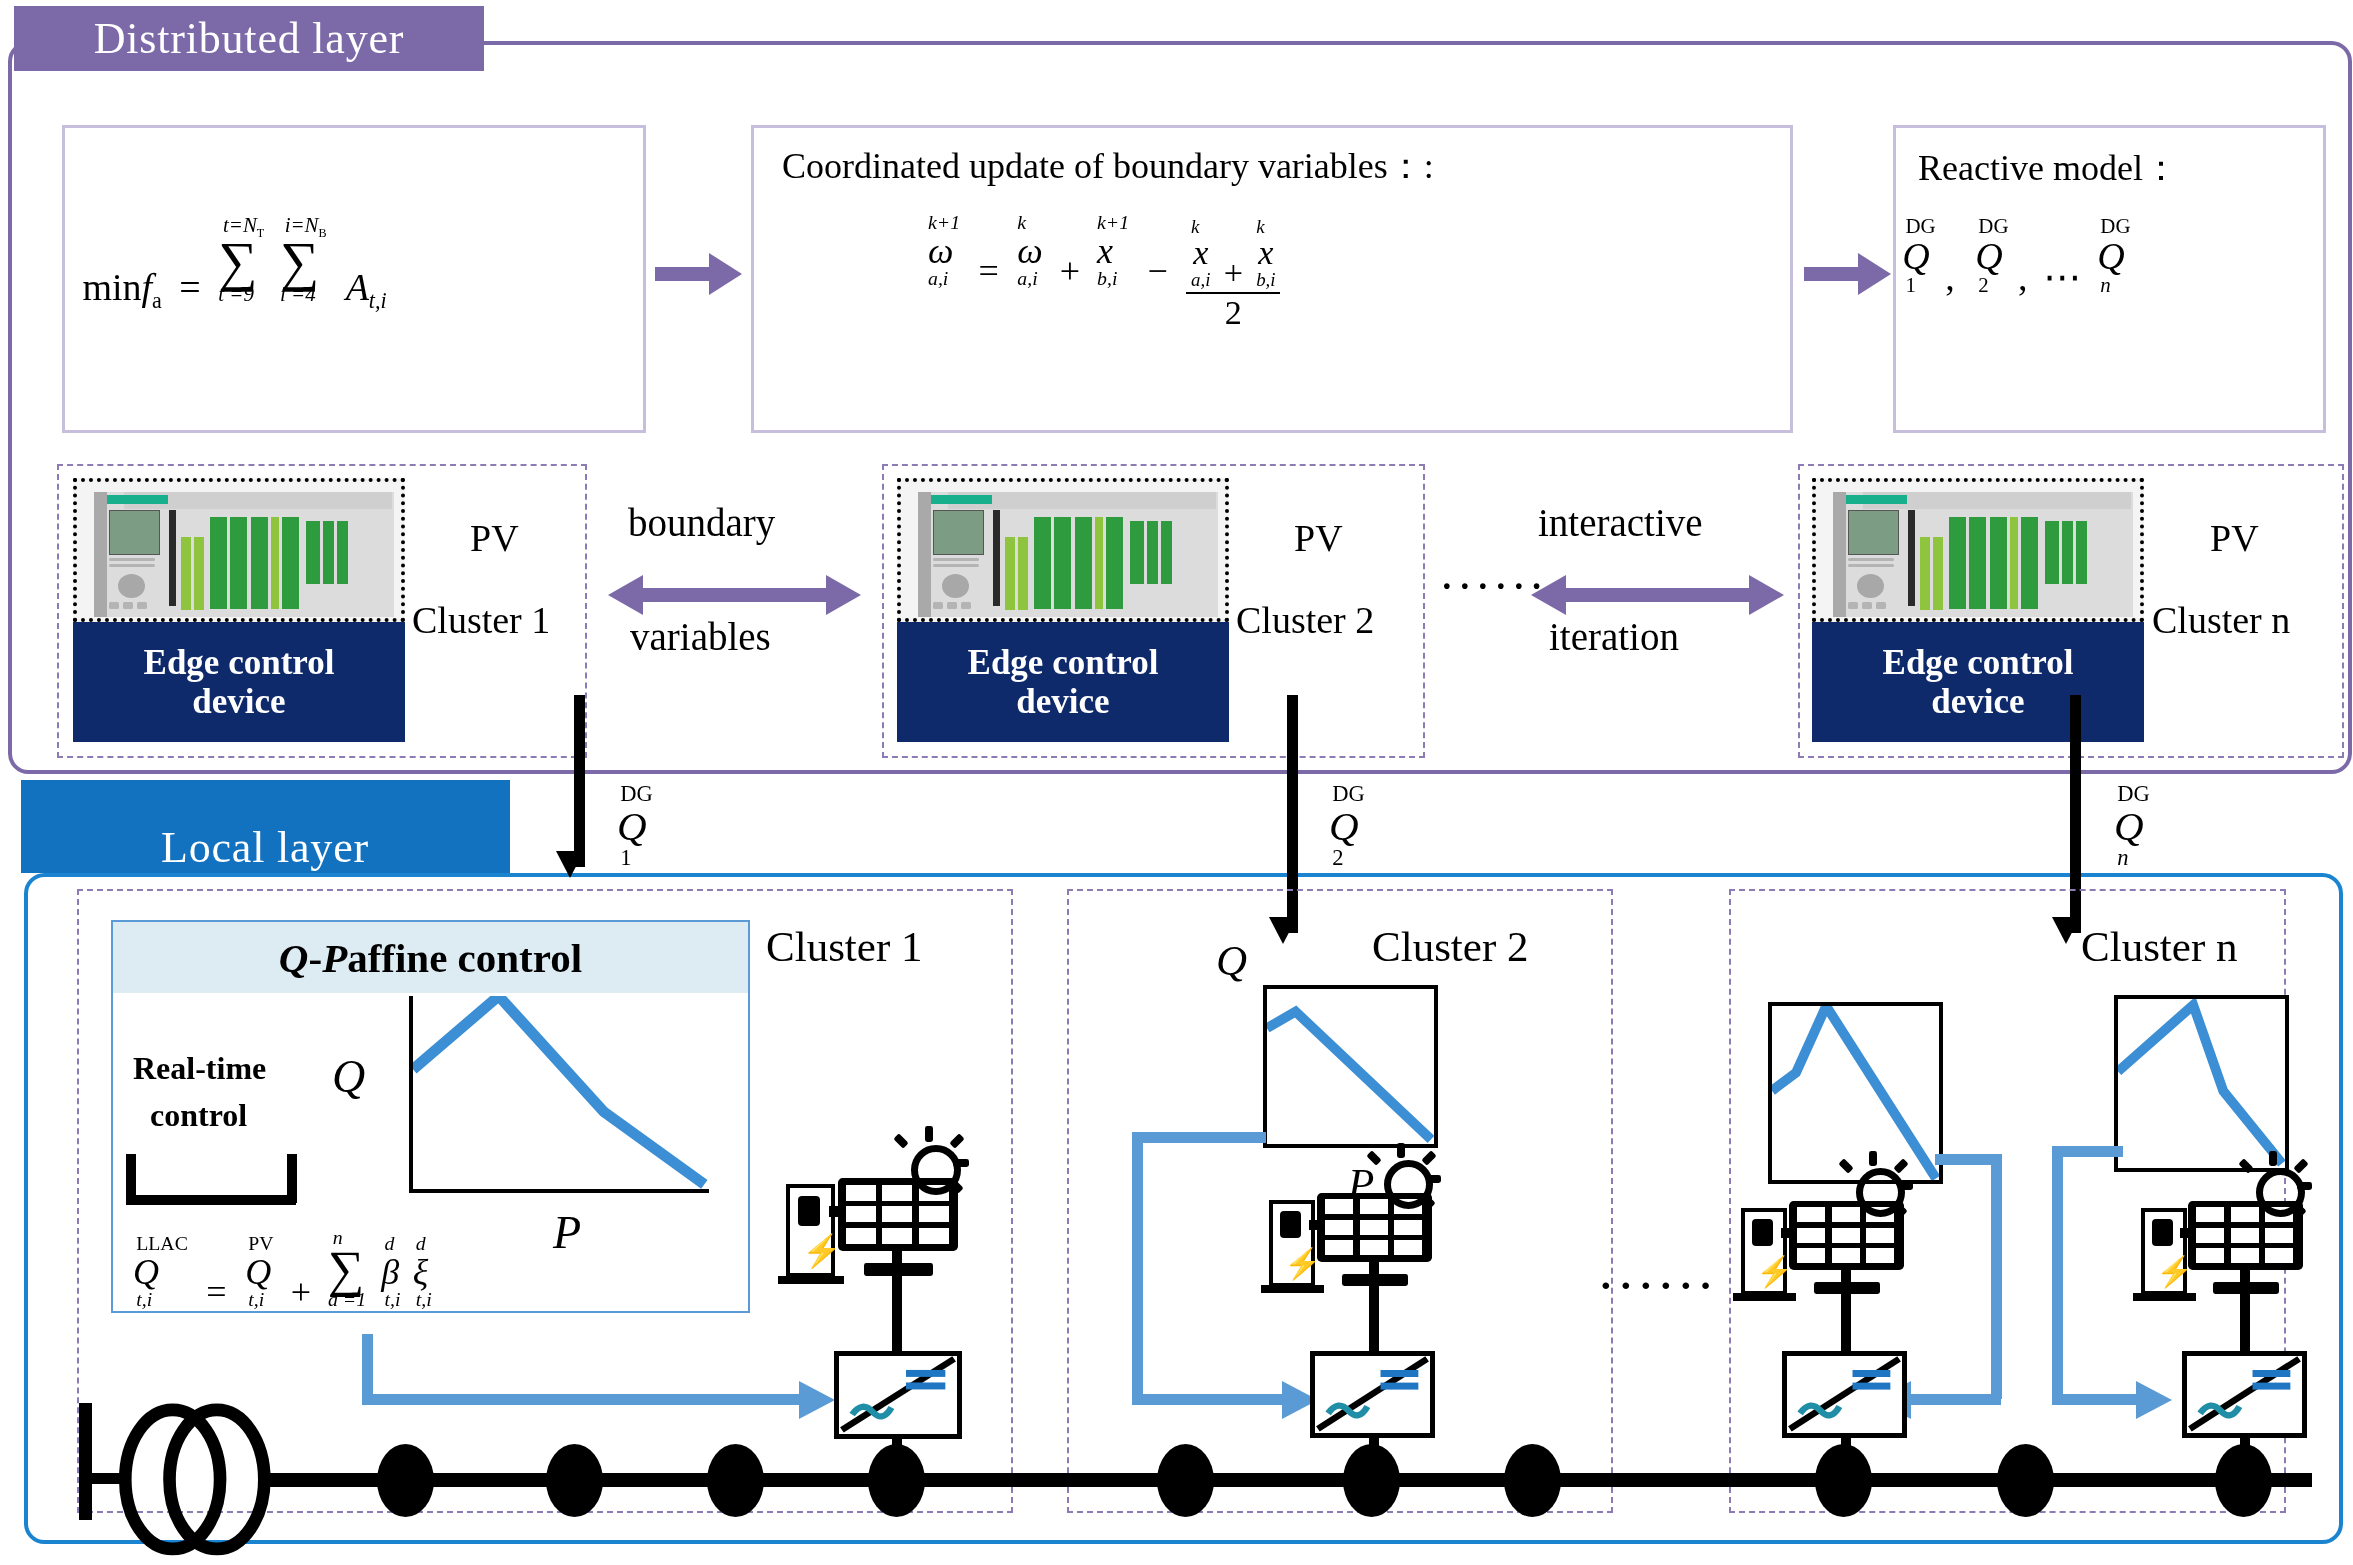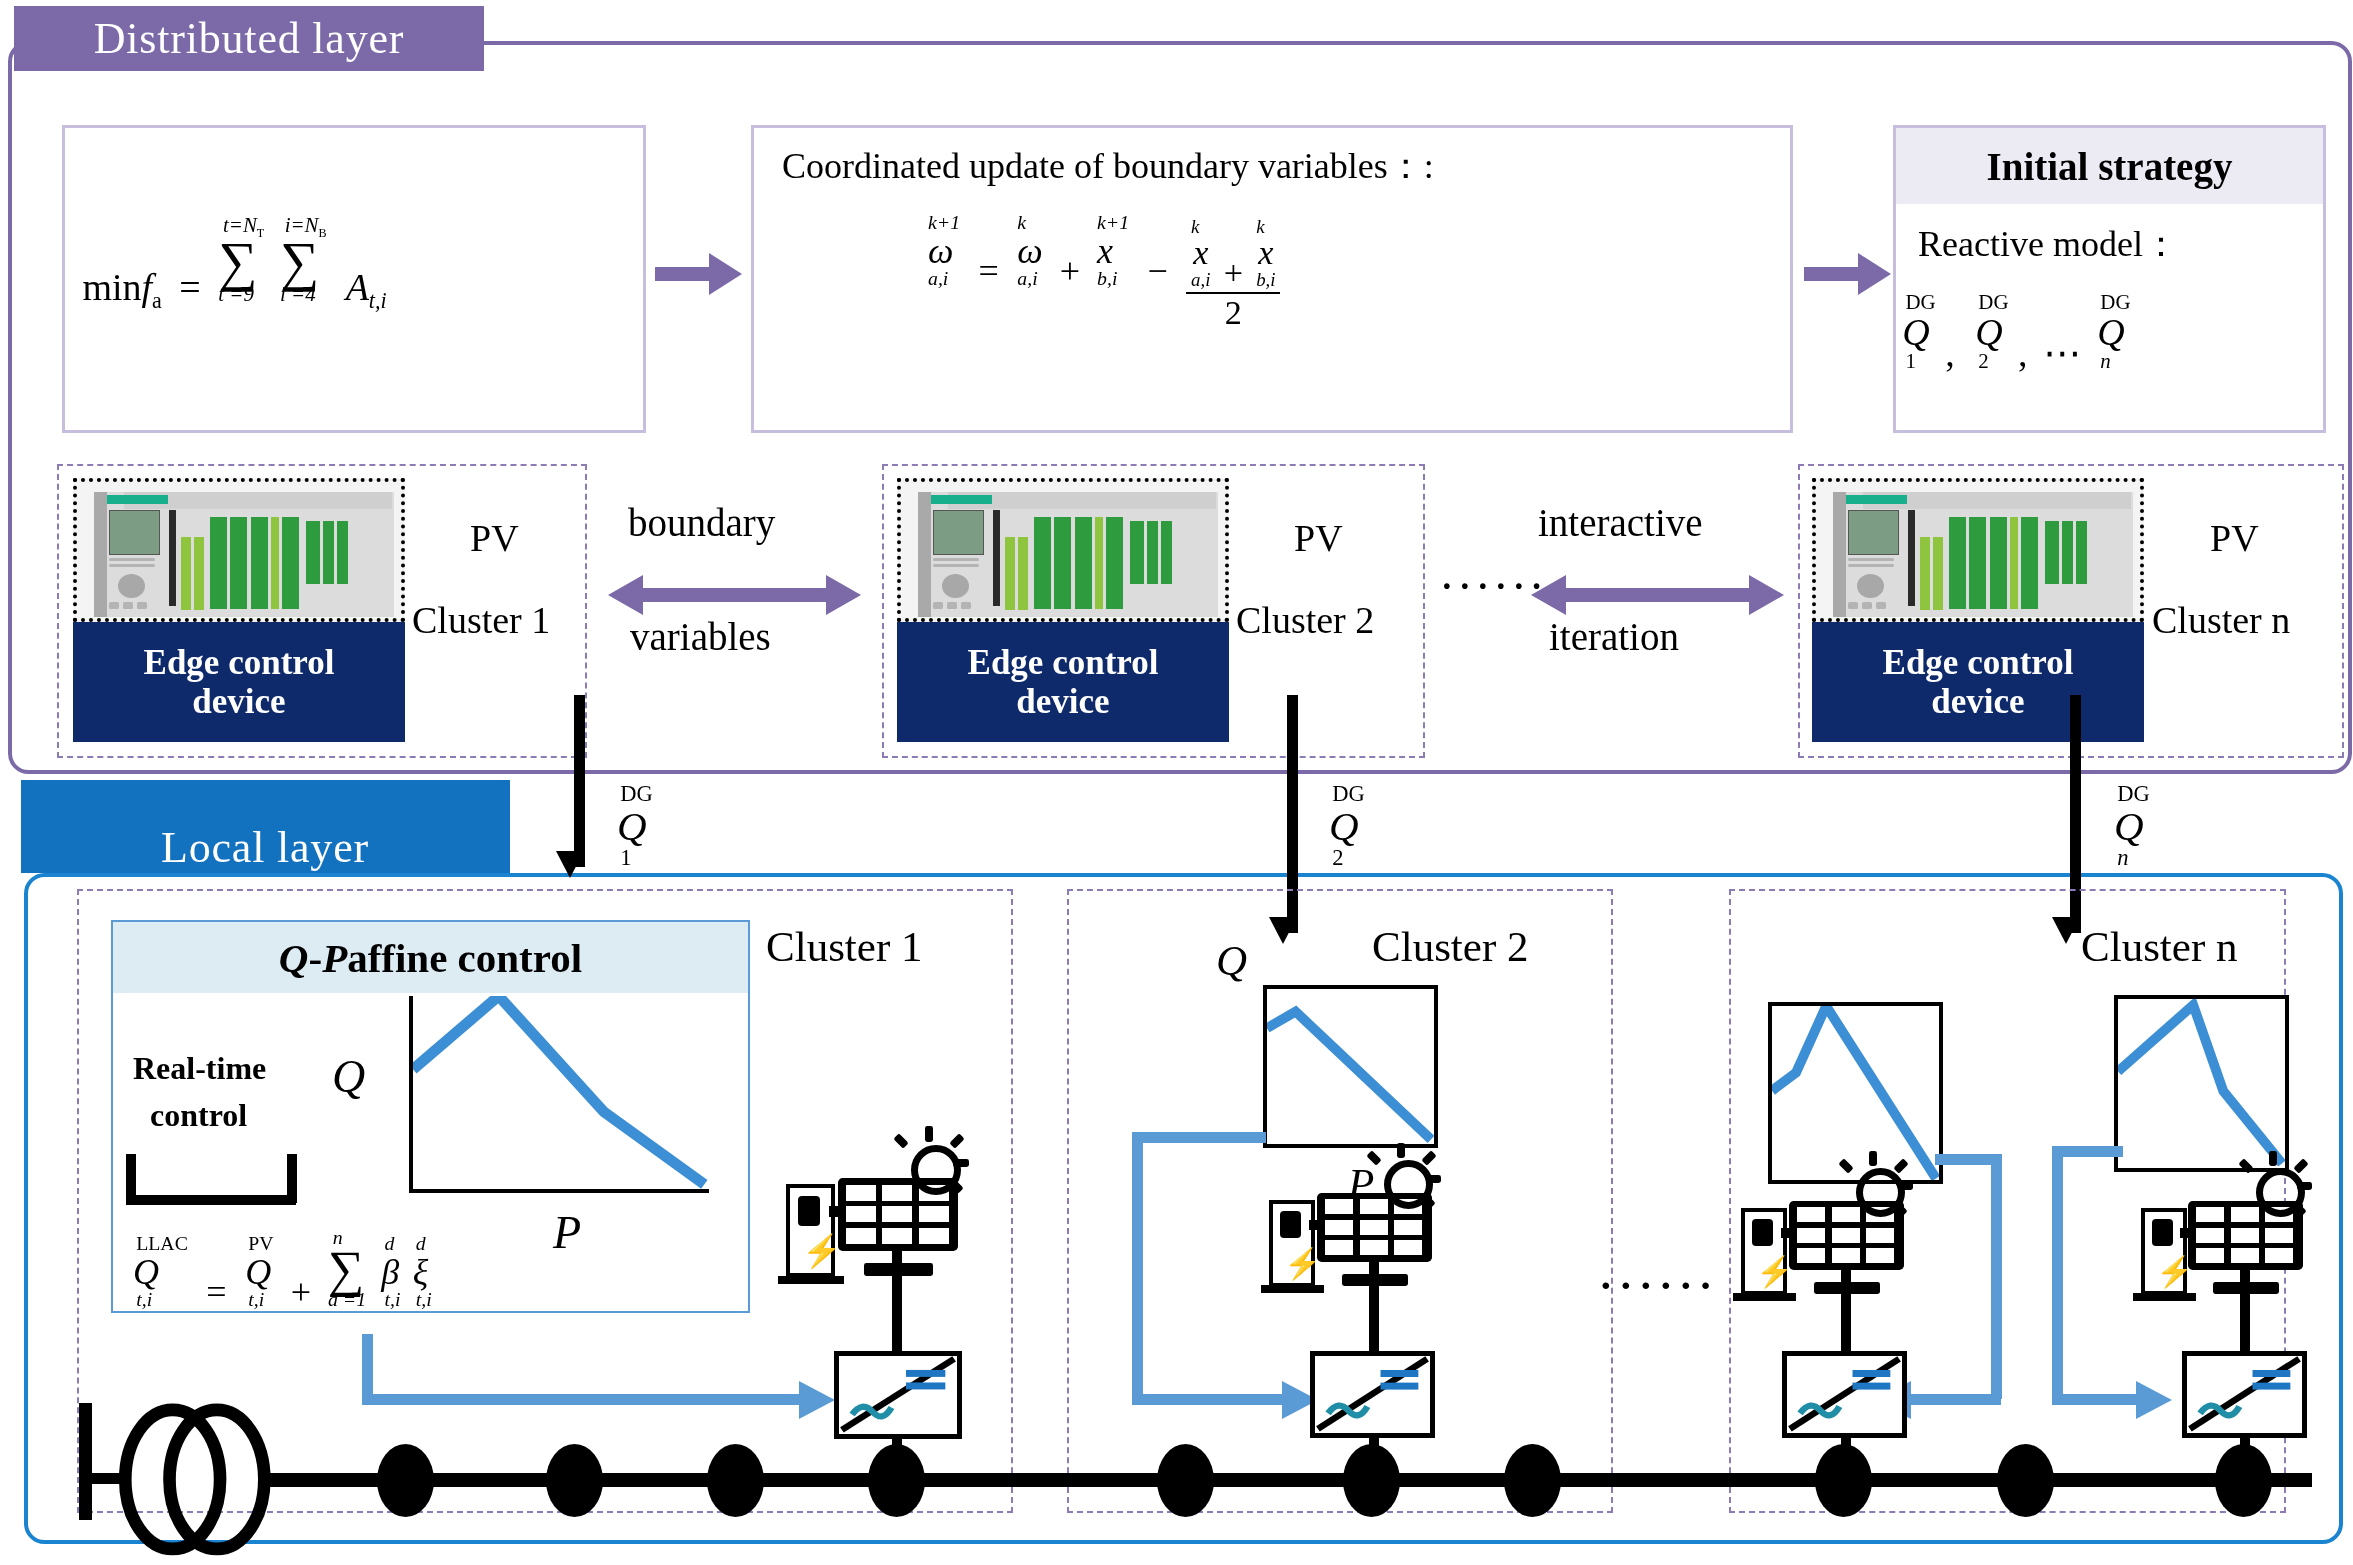--- a/index.html
+++ b/index.html
@@ -193,23 +193,20 @@
       </div>
     </div>
   </div>
 
   <div>
     <div class="parrow-shaft abs" style="left:1804px;top:267px;width:55px;height:14px;"></div>
     <div class="parrow-head abs" style="left:1858px;top:253px;border-top:21px solid transparent;border-bottom:21px solid transparent;border-left:33px solid #7B69A8;"></div>
   </div>
 
   <div class="topbox" style="left:1893px;top:125px;width:433px;height:308px;">
-    <div class="hdr" style="height:76px;font-size:39px;">
-      <span>Initial  strategy</span>
-    </div>
     <div class="body" style="height:232px;">
       <div class="lbl" style="left:22px;top:16px;font-size:36px;">Reactive model：</div>
       <div class="abs" style="left:6.3px;top:88px;font-size:38px;white-space:nowrap;">
         <span class="supsub">
           <span class="u" style="margin-left:3.2px;"><span style="font-style:normal;">DG</span></span>
           <span class="mathi" style="display:block;line-height:1;">Q</span>
           <span class="d" style="margin-left:3.2px;"><span style="font-style:normal;">1</span></span>
         </span>
         <span>,</span>
         <span class="supsub" style="margin-left:11px;">

